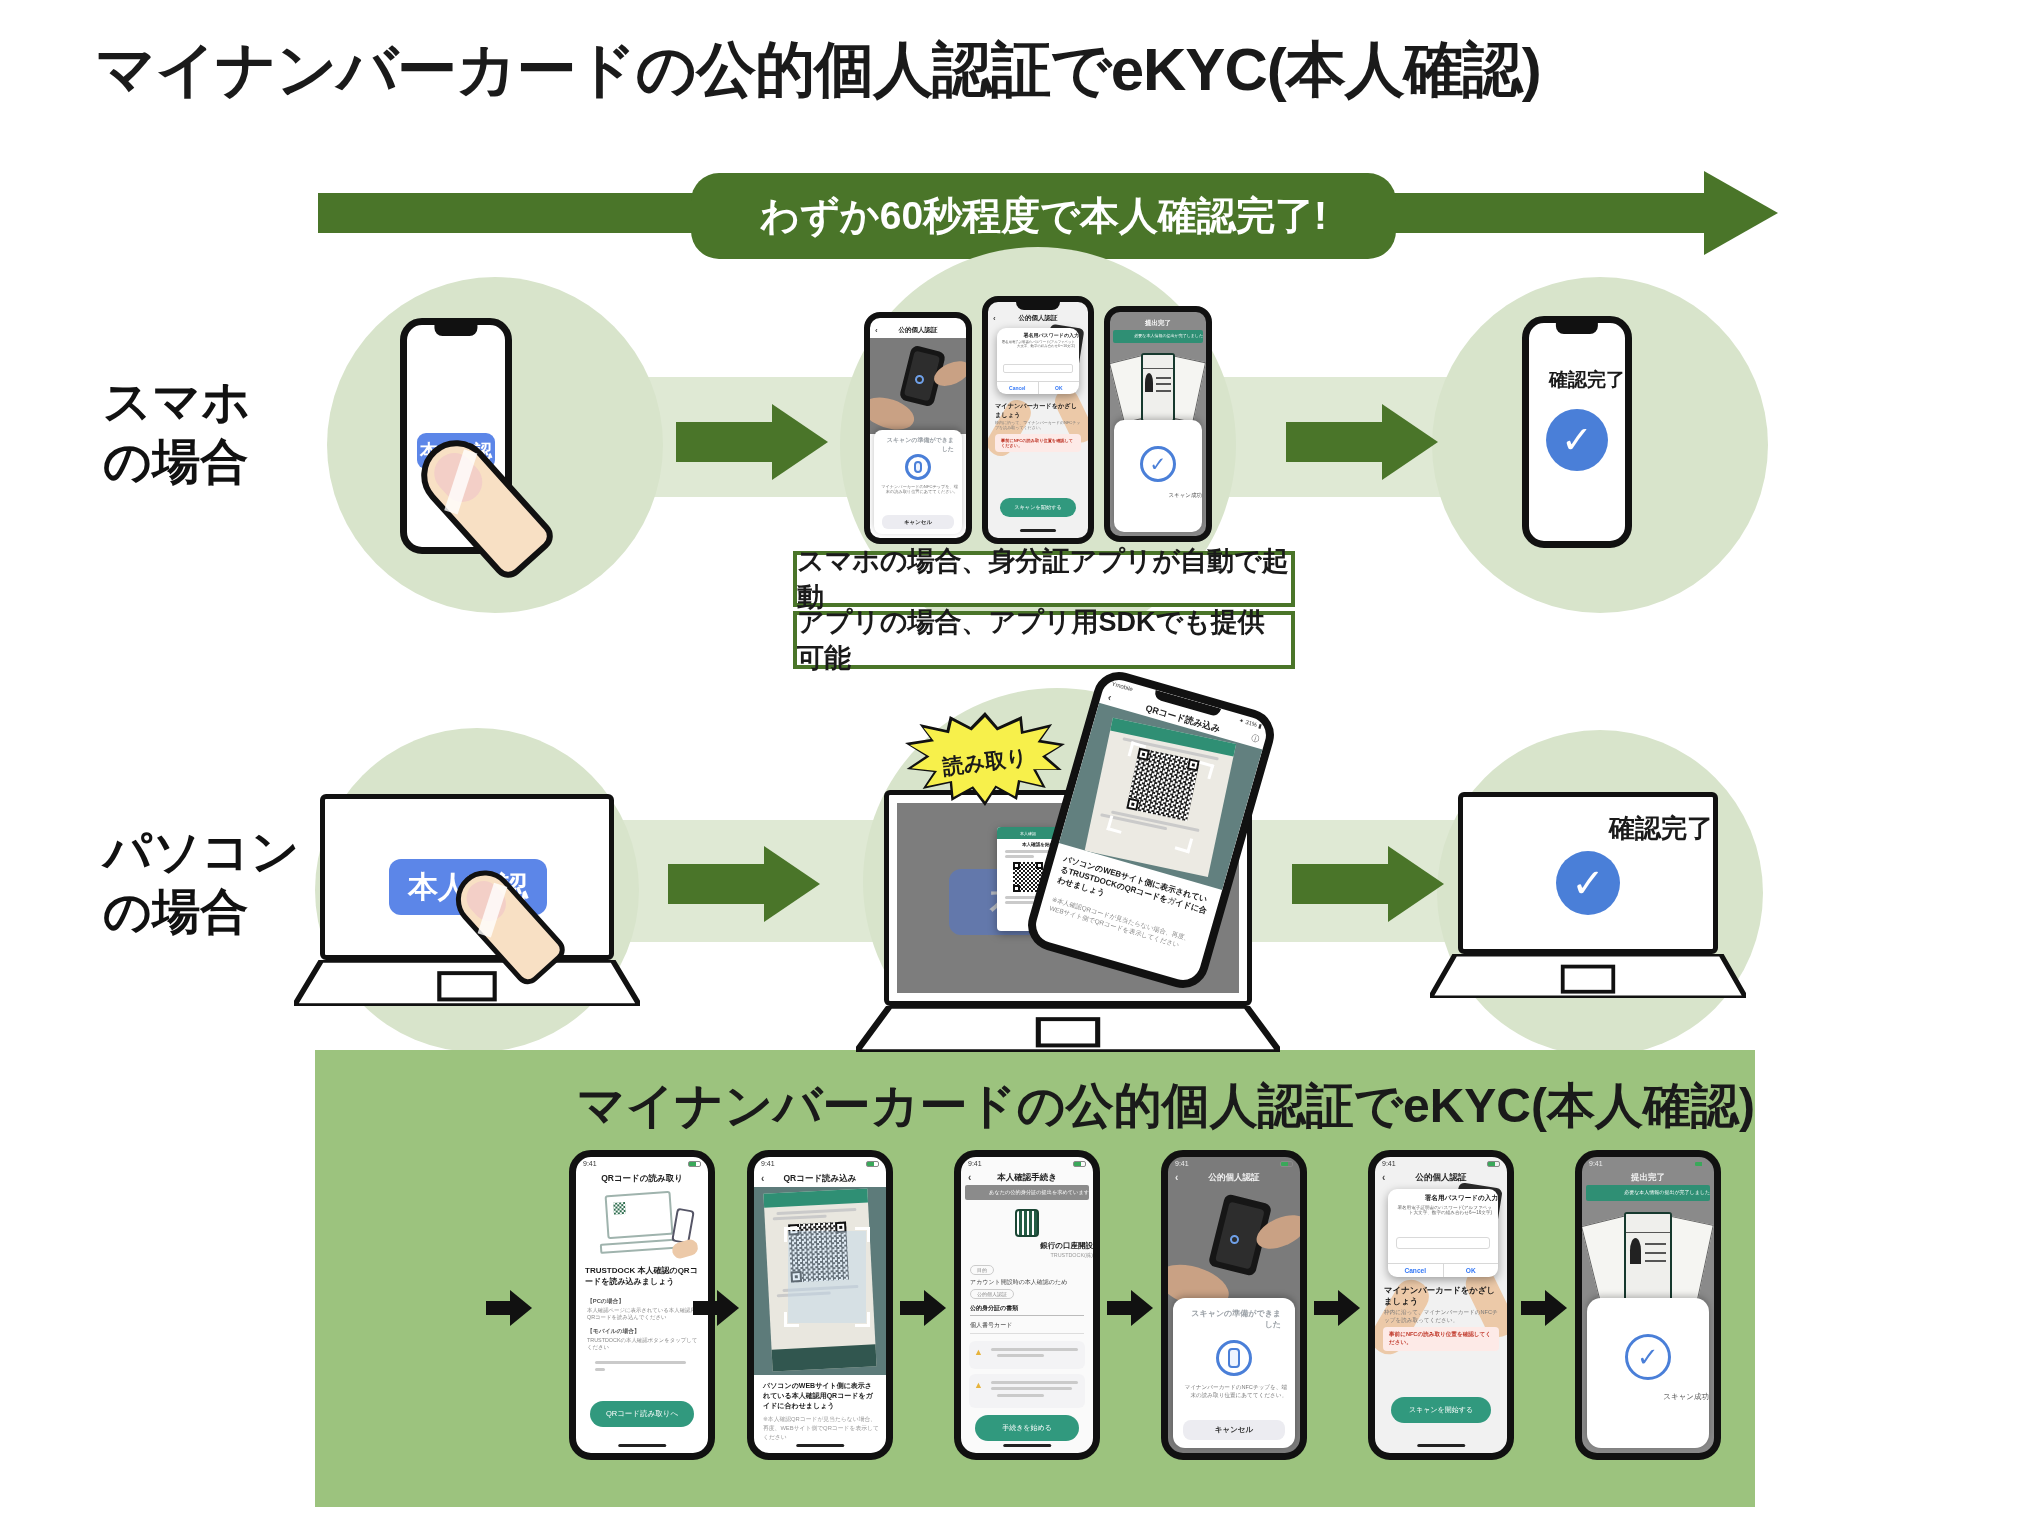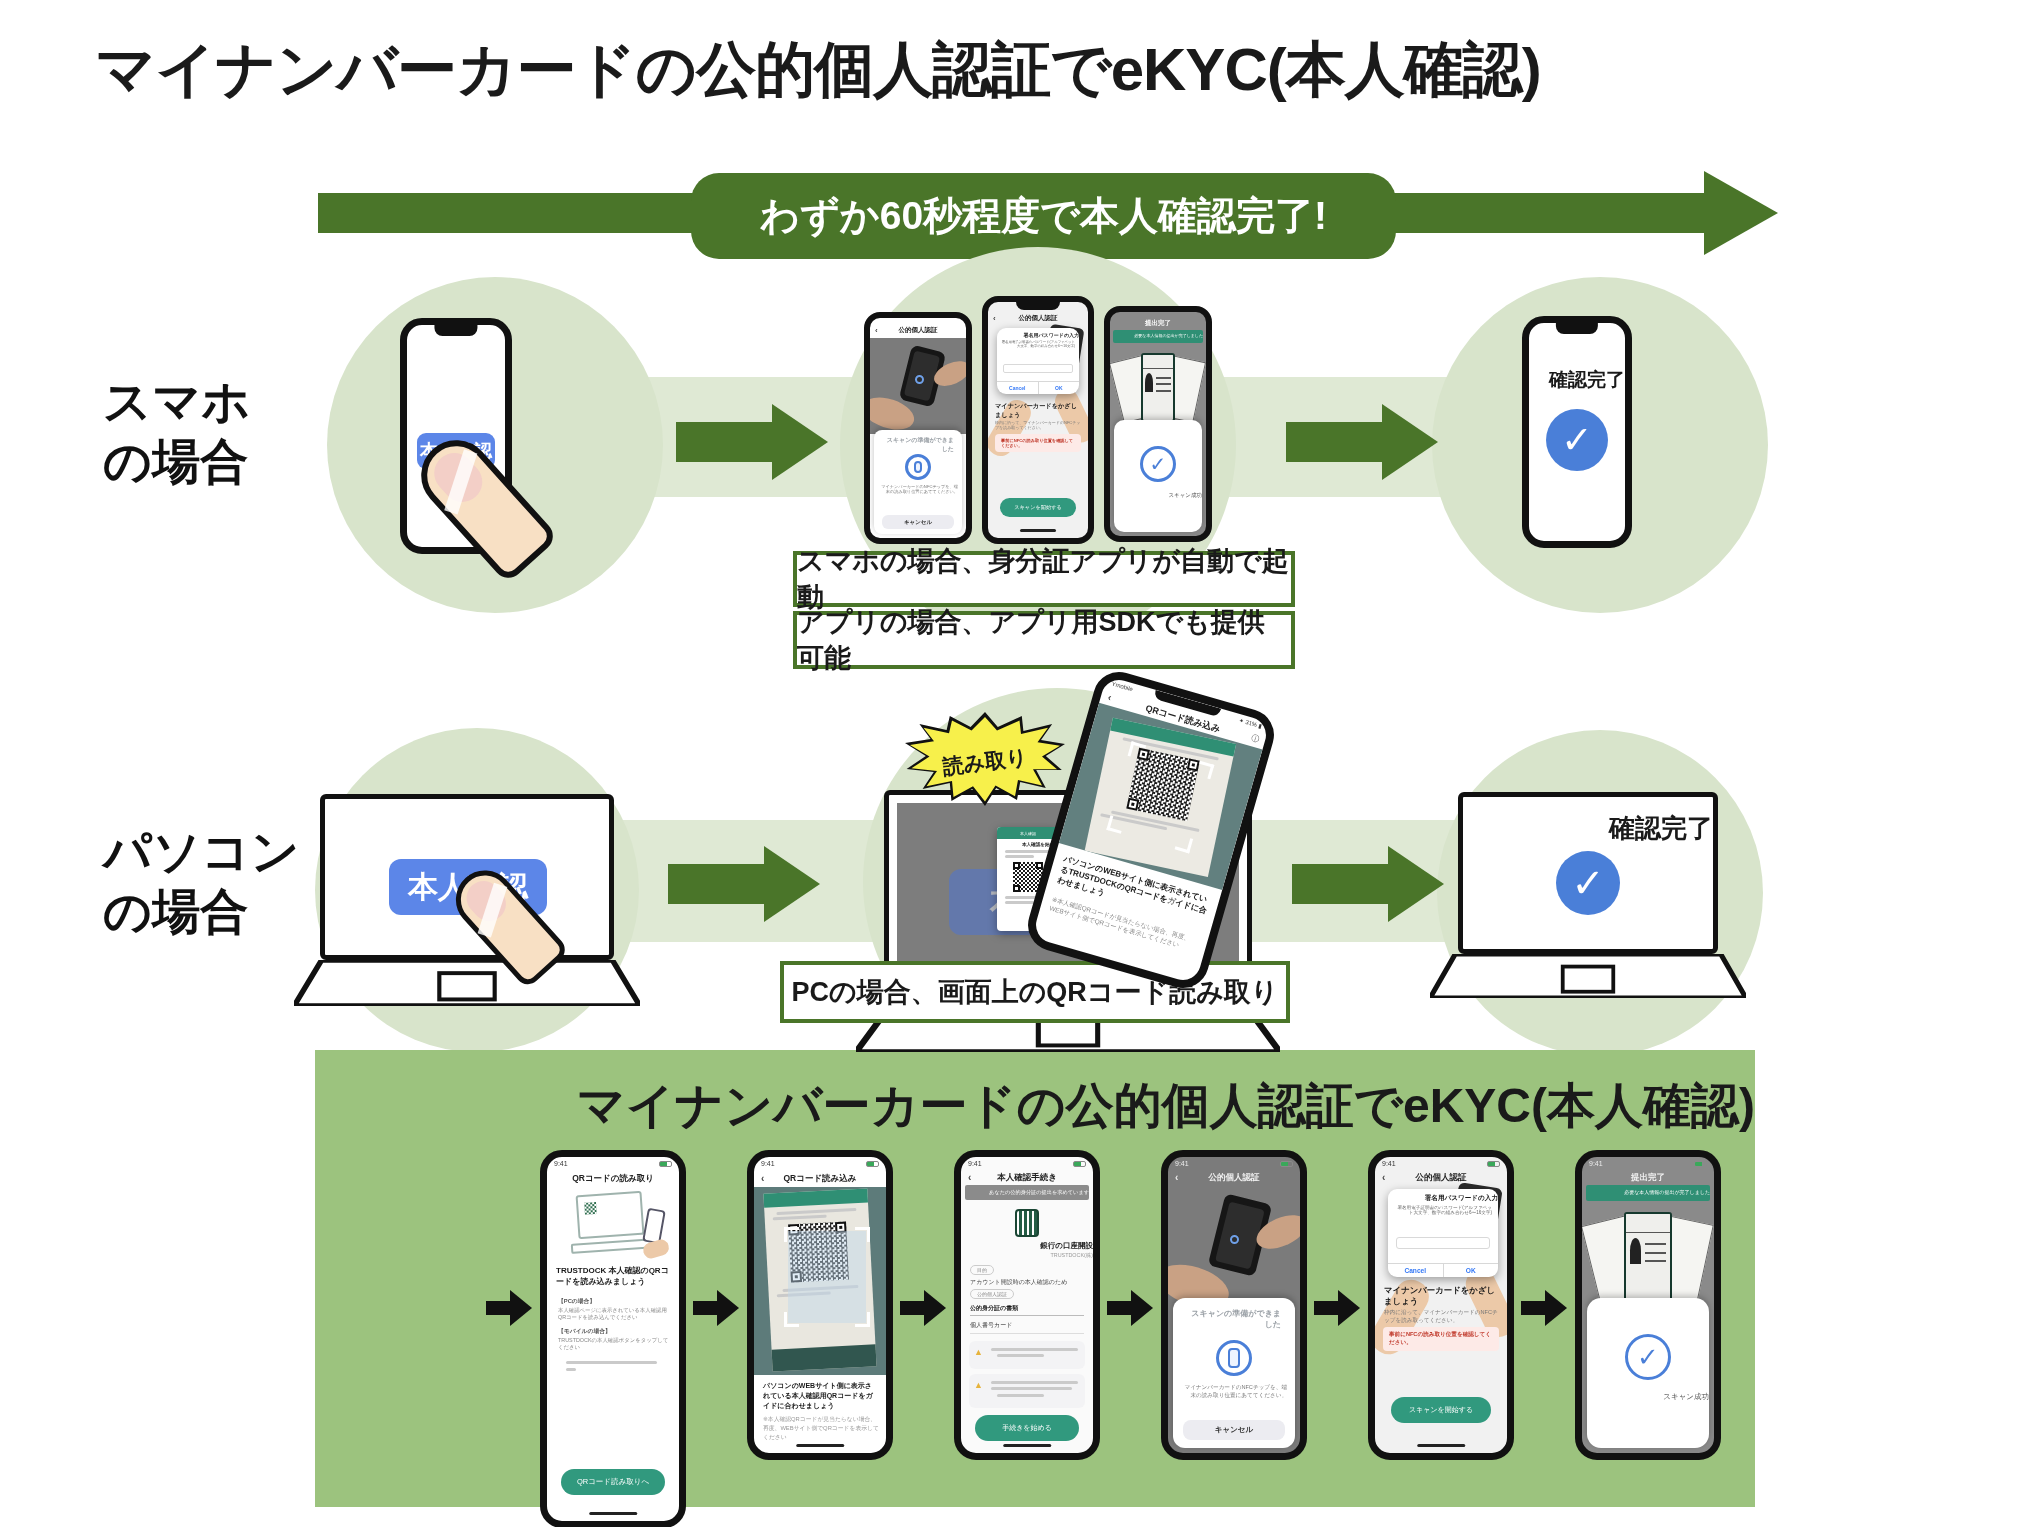--- a/index.html
+++ b/index.html
@@ -294,30 +294,29 @@
 
   <div class="lap-screen" style="left:1458px;top:792px;width:260px;height:162px">
     <div class="ctr" style="position:absolute;top:14px;left:0;right:0;font-size:26px;font-weight:800">確認完了</div>
     <div class="fcheck" style="left:50%;transform:translateX(-50%);top:54px;width:64px;height:64px;font-size:40px">✓</div>
   </div>
   <svg class="lap-base" style="left:1430px;top:954px;width:316px;height:44px" viewBox="0 0 100 14" preserveAspectRatio="none">
     <polygon points="8,0 92,0 100,14 0,14" fill="#fff" stroke="#111" stroke-width="1.6"></polygon>
     <rect x="42" y="4" width="16" height="8" fill="#fff" stroke="#111" stroke-width="1.2"></rect>
   </svg>
 
-  <div class="notebox" style="left:780px;top:961px;width:510px;height:62px;z-index:30">PCの場合、画面上のQRコード読み取り</div>
   <div class="abs" style="left:1006px;top:1023px;border-left:32px solid transparent;border-right:32px solid transparent;border-bottom:28px solid #8fbb6c"></div>
 
   <div class="abs" style="left:315px;top:1050px;width:1440px;height:457px;background:var(--sect)">
     <div class="ctr" style="position:absolute;top:24px;left:0;right:0;font-size:48px;font-weight:800">マイナンバーカードの公的個人認証でeKYC(本人確認)</div>
   </div>
 
   <div class="black-arrow" style="left:486px;top:1290px"></div>
 
-  <div class="phone" style="left:540px;top:1150px;width:146px;height:378px">
+  <div class="phone" style="left:569px;top:1150px;width:146px;height:310px">
     <div class="statusrow">
         <span>9:41</span>
         <span class="batt"></span>
       </div>
     <div class="p-head" style="top:16px;font-size:8.5px">QRコードの読み取り</div>
     <div class="abs" style="left:24px;top:36px;width:96px;height:64px">
       <div class="abs" style="left:6px;top:0;width:66px;height:44px;border:2px solid #9fb3ad;border-radius:3px;transform:rotate(-4deg)">
         <div class="abs" style="left:6px;top:6px;width:12px;height:12px;background:repeating-conic-gradient(#2f6e4f 0% 25%,#fff 0% 50%) 0 0/4px 4px"></div>
       </div>
       <div class="abs" style="left:0;bottom:6px;width:84px;height:10px;border:2px solid #9fb3ad;border-radius:2px;transform:rotate(-4deg)"></div>

